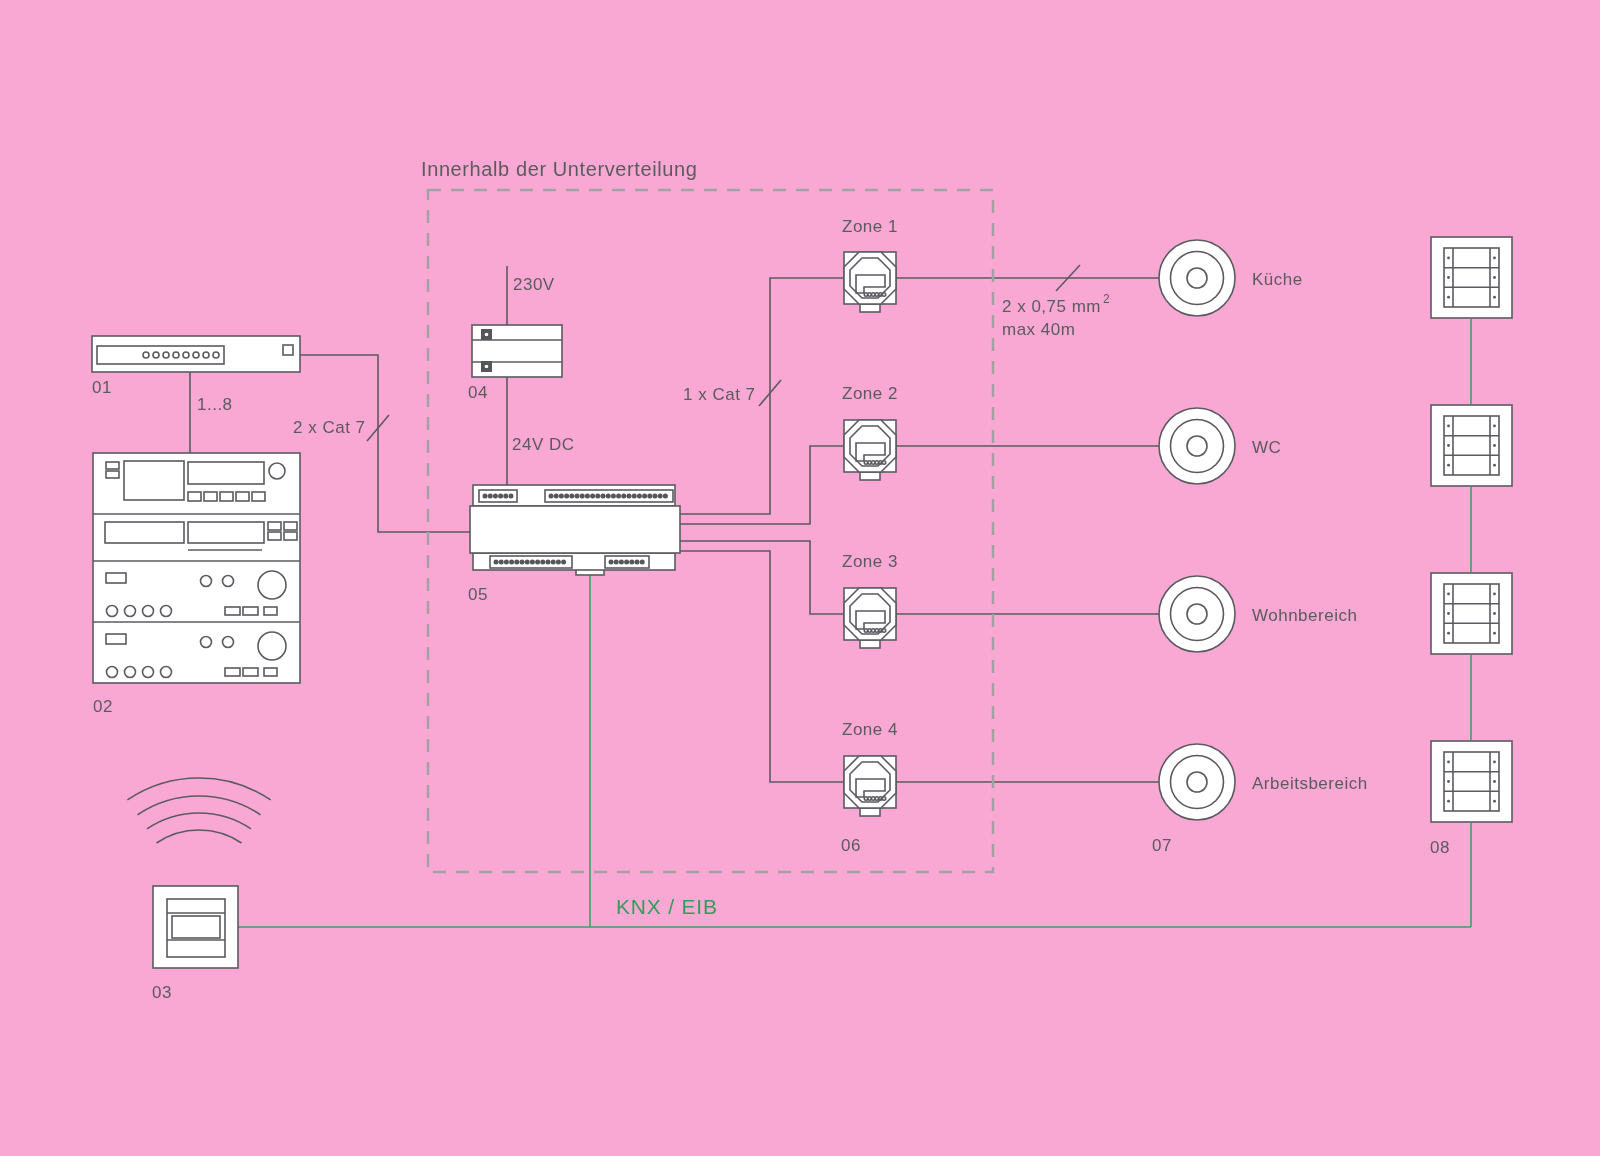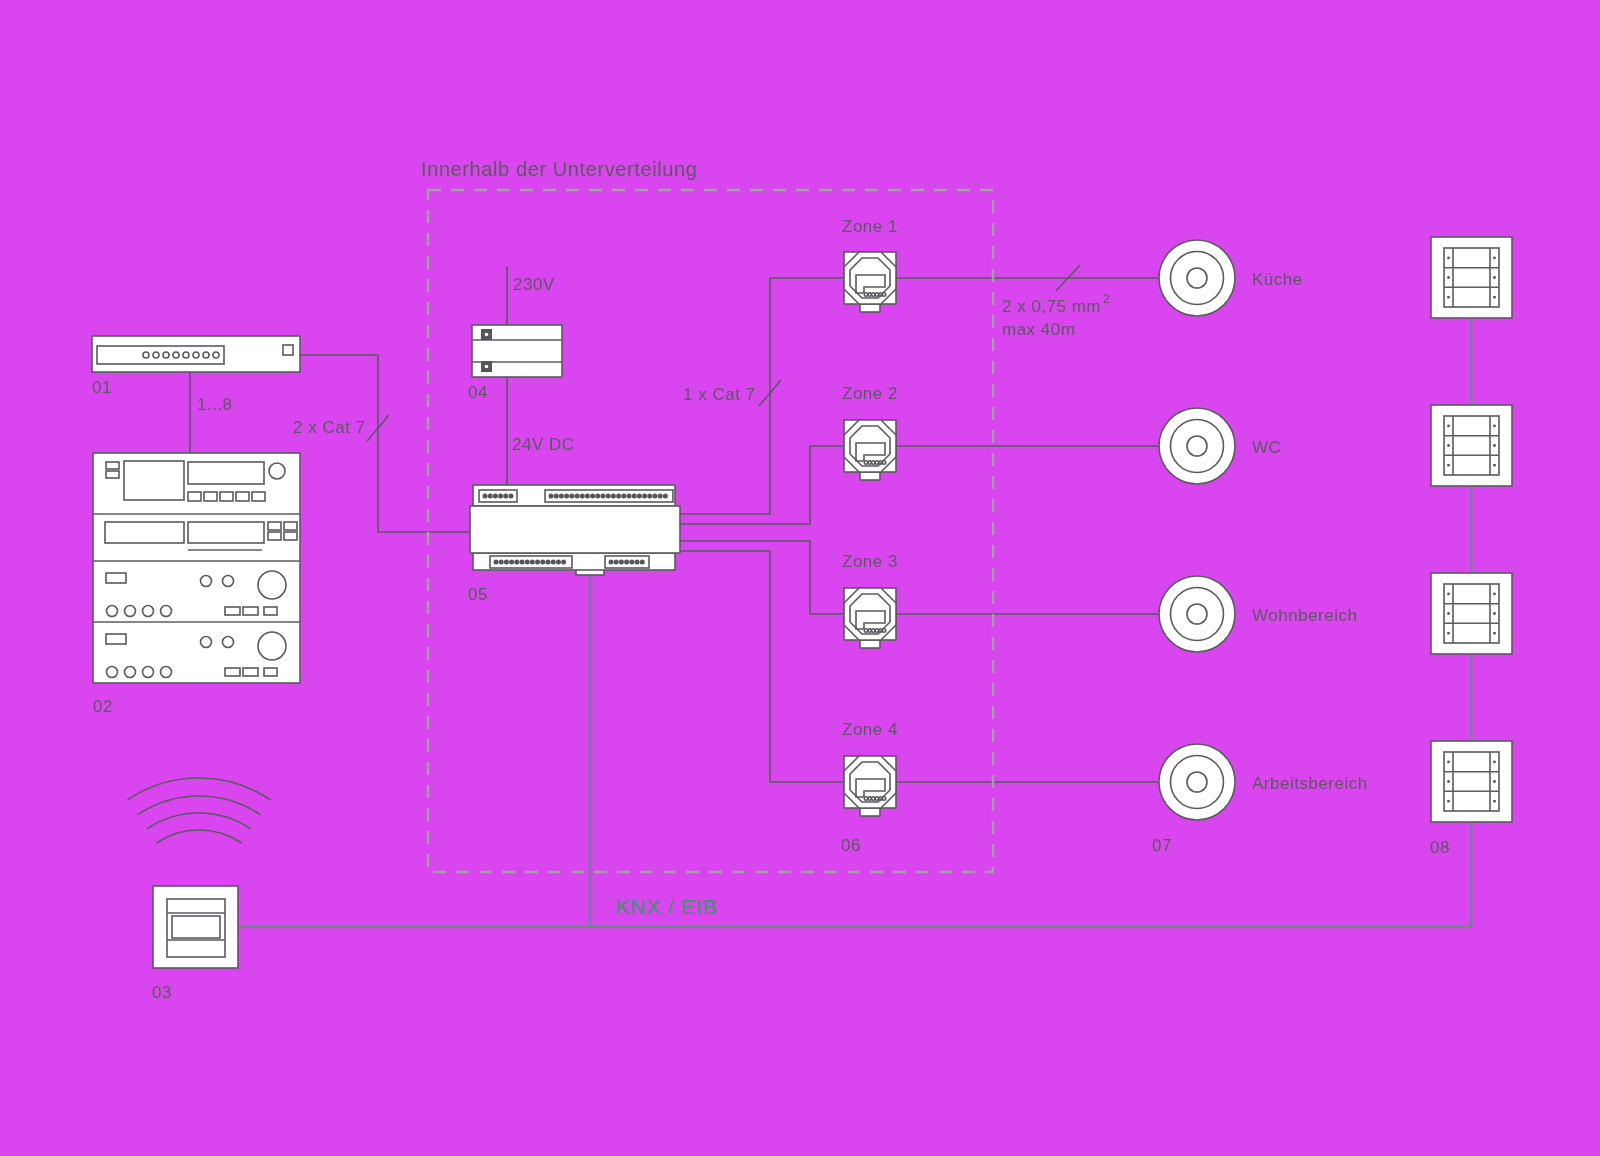--- a/index.html
+++ b/index.html
@@ -1,16 +1,16 @@
 <!DOCTYPE html>
 <html><head>
 <meta charset="utf-8">
 <style>
   html,body{margin:0;padding:0;background:#fff;}
-  .canvas{position:relative;width:1600px;height:1156px;background:#d946ef;overflow:hidden;}
+  .canvas{position:relative;width:1600px;height:1156px;background:#f9a8d4;overflow:hidden;}
   svg{display:block;}
   svg text{font-family:"Liberation Sans","DejaVu Sans",sans-serif;fill:#5a5b5e;}
   .ln{stroke:#5a5b60;stroke-width:1.6;fill:none;stroke-linecap:butt;}
   .fw{fill:#ffffff;stroke:#5a5b60;stroke-width:1.6;}
   .ow{fill:none;stroke:#5a5b60;stroke-width:1.6;}
   .dots{stroke:#55565a;stroke-width:5;stroke-dasharray:0 5.2;stroke-linecap:round;fill:none;}
   .dk{fill:#55565a;stroke:none;}
   .gw{stroke:#3aa266;stroke-width:1.6;fill:none;}
   .gtext{fill:#2f9e5b;}
   .dashbox{fill:none;stroke:#a2a2a2;stroke-width:2.4;stroke-dasharray:13 10;}

